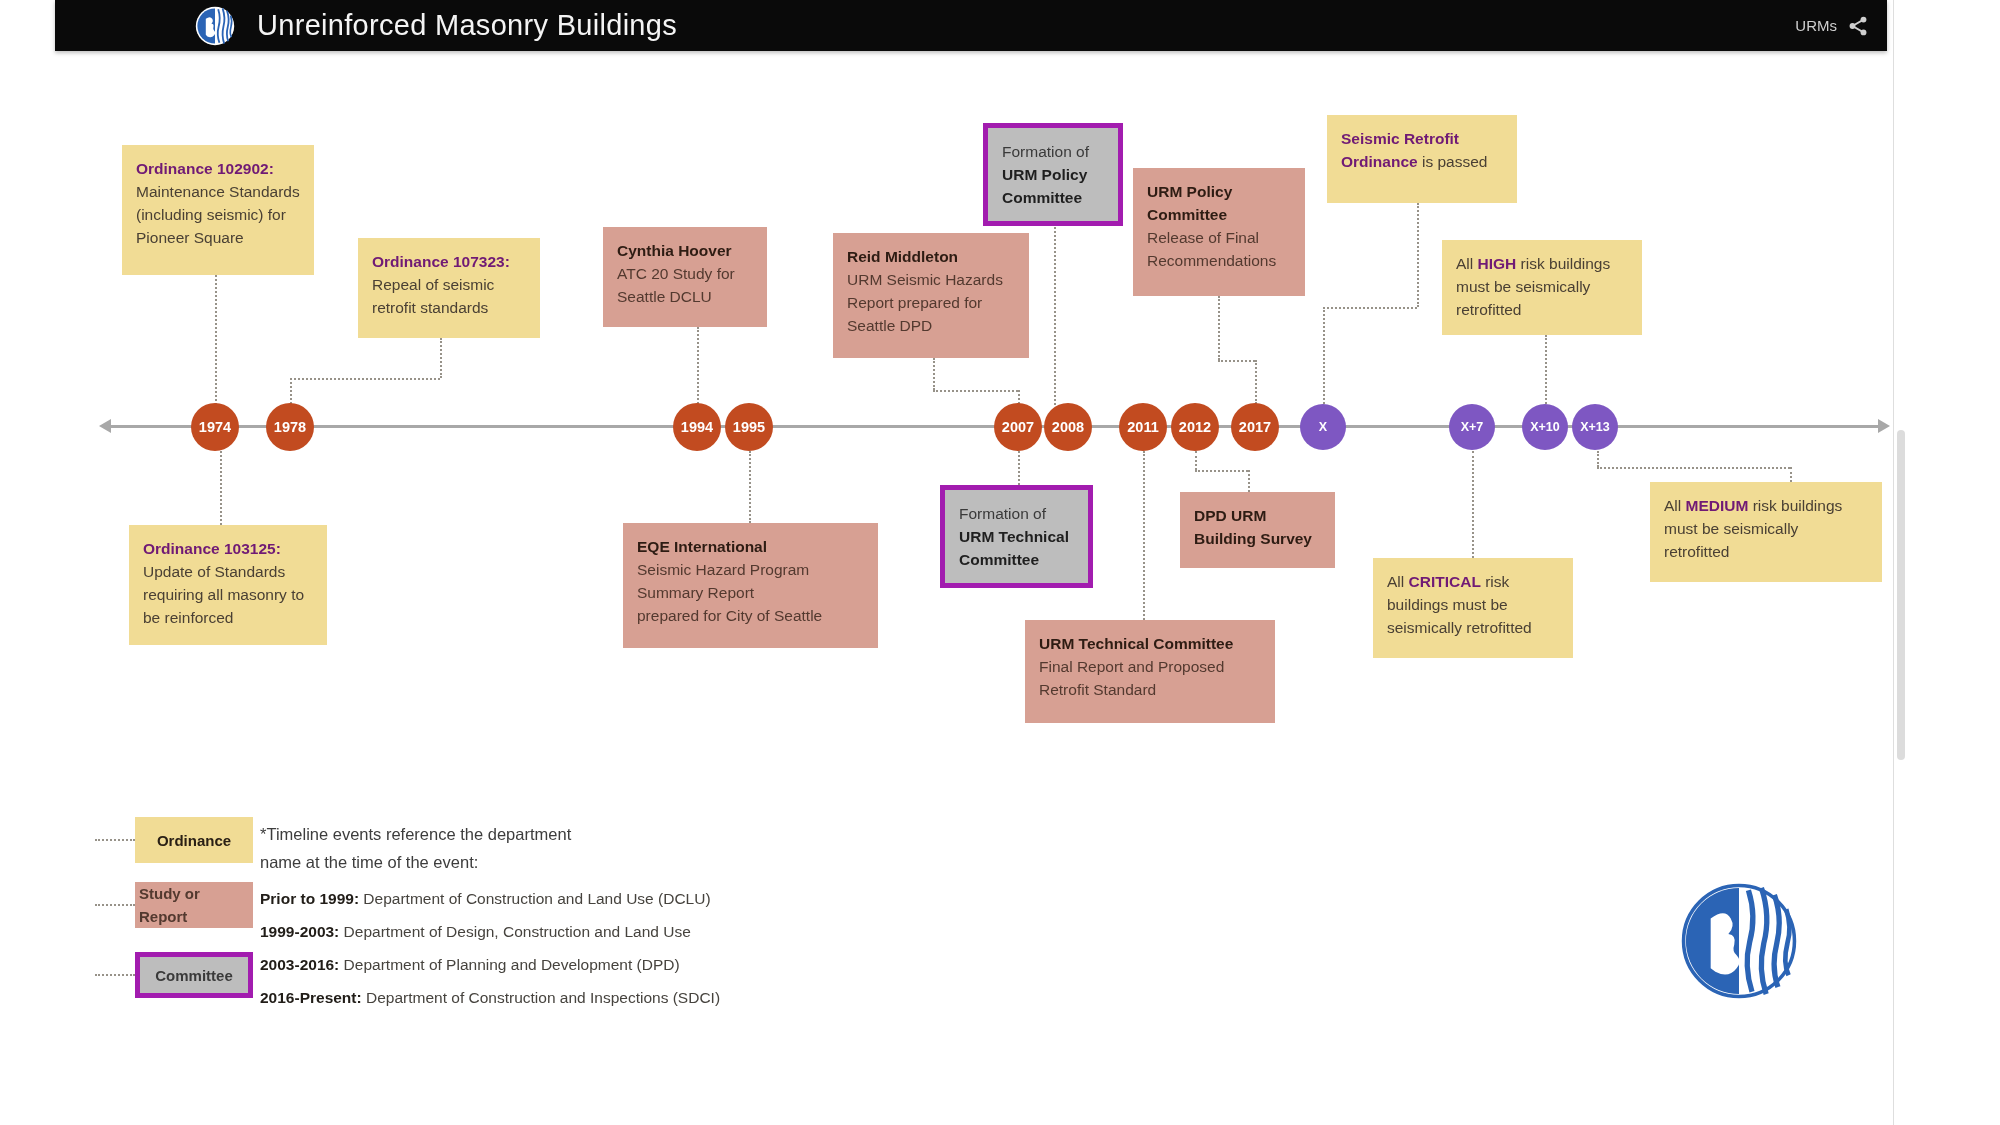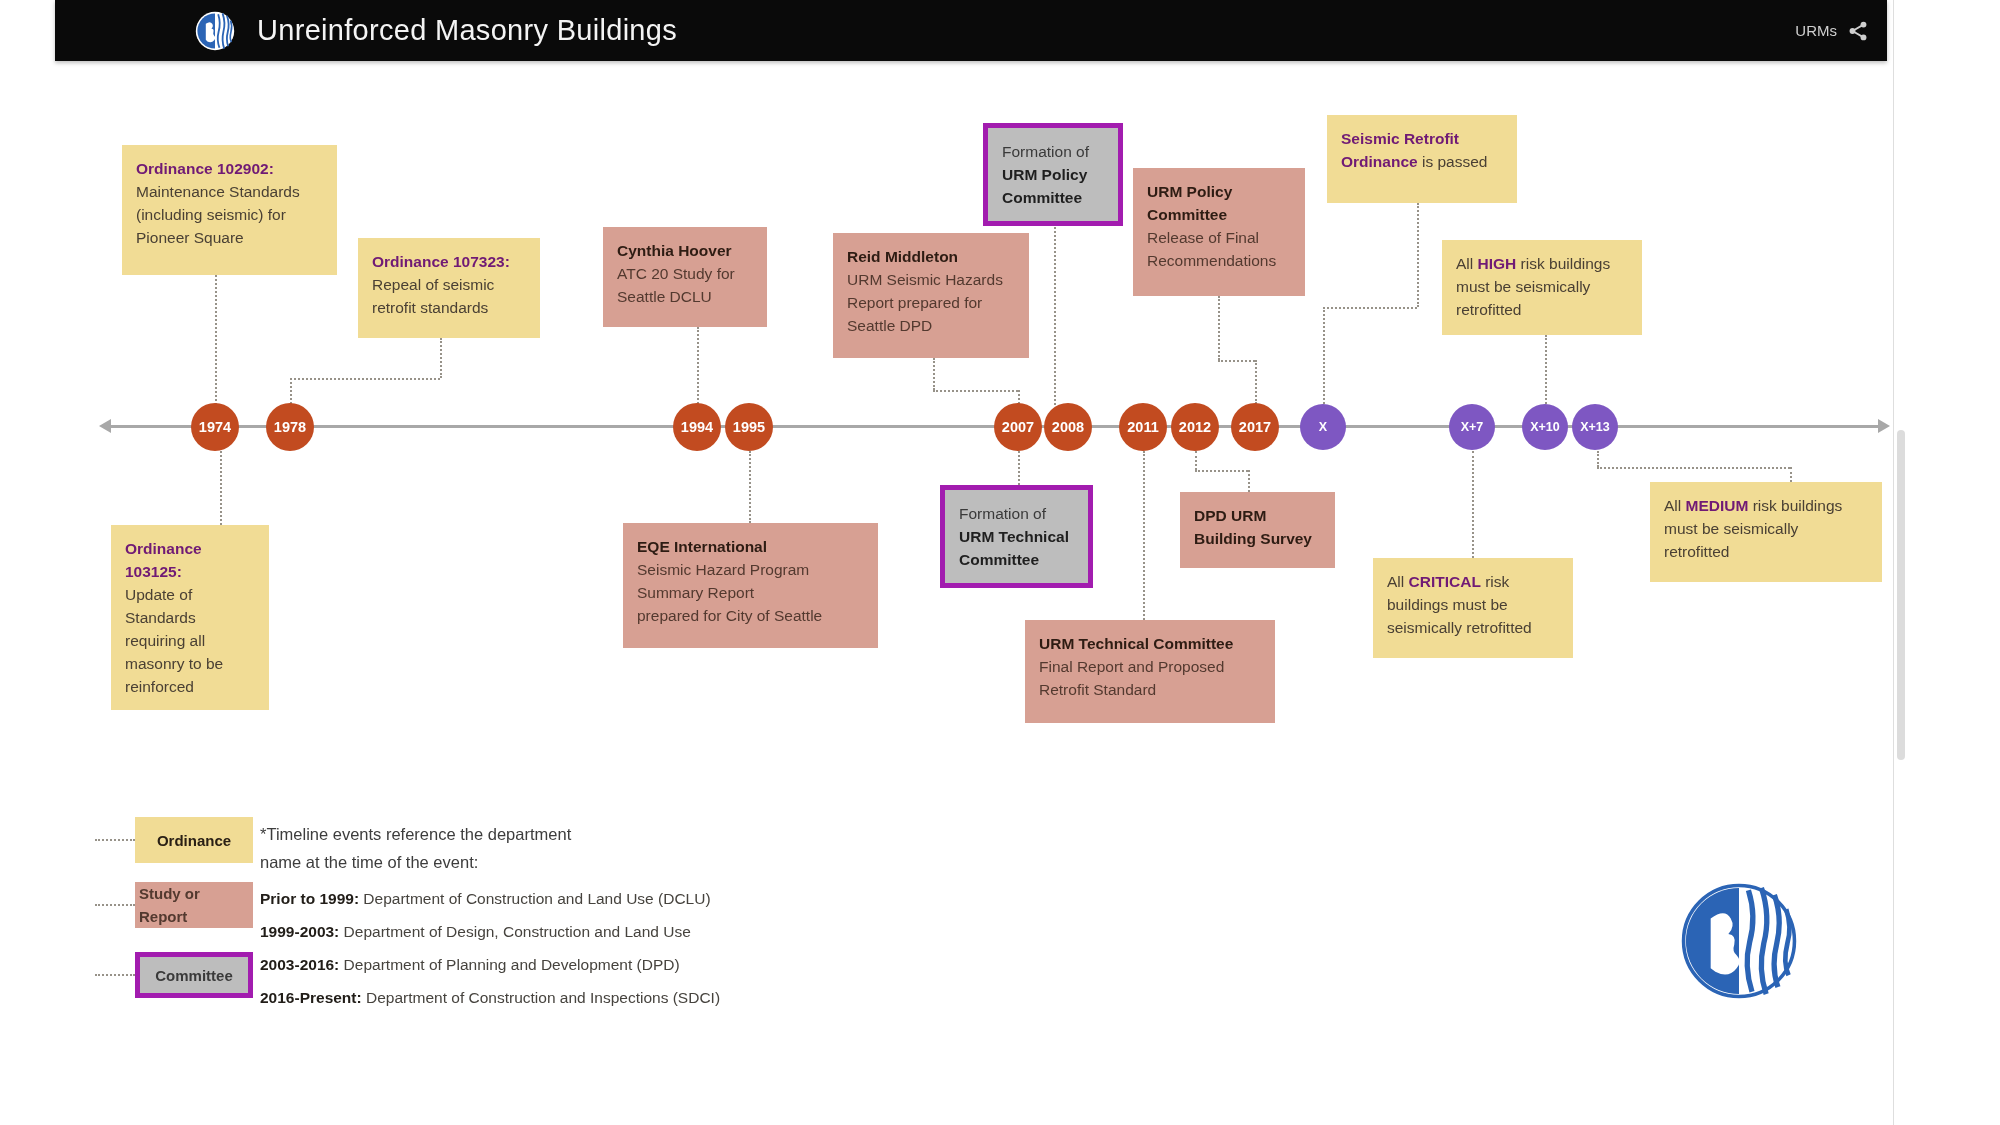--- a/index.html
+++ b/index.html
@@ -1,19 +1,19 @@
 <!DOCTYPE html>
 <html><head>
 <meta charset="utf-8">
 <style>
   html,body{margin:0;padding:0;background:#fff;}
   #stage{position:relative;width:2000px;height:1125px;background:#fff;overflow:hidden;
          font-family:"Liberation Sans",sans-serif;color:#3f362c;}
   
-  #topbar{position:absolute;left:55px;top:0;width:1832px;height:61px;background:#0a0a0a;
+  #topbar{position:absolute;left:55px;top:0;width:1832px;height:51px;background:#0a0a0a;
           display:flex;align-items:center;box-shadow:0 2px 4px rgba(0,0,0,.25);}
   #topbar .logo{margin-left:140px;width:40px;height:40px;flex:0 0 auto;}
   #topbar h1{margin:0 0 0 22px;font-size:29px;font-weight:400;color:#f4f4f4;letter-spacing:.3px;}
   #topbar .right{margin-left:auto;margin-right:18px;display:flex;align-items:center;gap:10px;}
   #topbar .urms{color:#cfcfcf;font-size:15px;}
   
   .tl-line{position:absolute;left:110px;top:425px;width:1770px;border-top:3px solid #a8a8a8;}
   .tl-arrow{position:absolute;top:419px;width:0;height:0;border-top:7px solid transparent;border-bottom:7px solid transparent;}
   .tl-arrow.left{left:99px;border-right:12px solid #a8a8a8;}
   .tl-arrow.right{left:1878px;border-left:12px solid #a8a8a8;}
@@ -114,35 +114,35 @@
   <div class="node year" style="left:994px">2007</div>
   <div class="node year" style="left:1044px">2008</div>
   <div class="node year" style="left:1119px">2011</div>
   <div class="node year" style="left:1171px">2012</div>
   <div class="node year" style="left:1231px">2017</div>
   <div class="node future" style="left:1300px">X</div>
   <div class="node future" style="left:1449px">X+7</div>
   <div class="node future" style="left:1522px">X+10</div>
   <div class="node future" style="left:1572px">X+13</div>
 
-  <div class="box yellow" style="left:122px;top:145px;width:215px;min-height:130px"><b>Ordinance 102902:</b><span>
+  <div class="box yellow" style="left:122px;top:145px;width:192px;min-height:130px"><b>Ordinance 102902:</b><span>
 Maintenance Standards (including seismic) for Pioneer Square</span></div>
   <div class="box yellow" style="left:358px;top:238px;width:182px;min-height:100px"><b>Ordinance 107323:</b><span>
 Repeal of seismic retrofit standards</span></div>
   <div class="box salmon" style="left:603px;top:227px;width:164px;min-height:100px"><b>Cynthia Hoover</b><span>
 ATC 20 Study for Seattle DCLU</span></div>
   <div class="box salmon" style="left:833px;top:233px;width:196px;min-height:125px"><b>Reid Middleton</b><span>
 URM Seismic Hazards Report prepared for Seattle DPD</span></div>
   <div class="box gray" style="left:983px;top:123px;width:140px;min-height:92px"><span>Formation of
 </span><b>URM Policy Committee</b></div>
   <div class="box salmon" style="left:1133px;top:168px;width:172px;min-height:128px"><b>URM Policy Committee</b><span>
 Release of Final Recommendations</span></div>
   <div class="box yellow" style="left:1327px;top:115px;width:190px;min-height:88px"><b>Seismic Retrofit Ordinance</b><span> is passed</span></div>
   <div class="box yellow" style="left:1442px;top:240px;width:200px;min-height:95px"><span>All </span><b>HIGH</b><span> risk buildings must be seismically retrofitted</span></div>
-  <div class="box yellow" style="left:111px;top:525px;width:158px;min-height:120px"><b>Ordinance 103125:</b><span>
+  <div class="box yellow" style="left:129px;top:525px;width:198px;min-height:120px"><b>Ordinance 103125:</b><span>
 Update of Standards requiring all masonry to be reinforced</span></div>
   <div class="box salmon" style="left:623px;top:523px;width:255px;min-height:125px"><b>EQE International</b><span>
 Seismic Hazard Program
 Summary Report
 prepared for City of Seattle</span></div>
   <div class="box gray" style="left:940px;top:485px;width:153px;min-height:97px"><span>Formation of
 </span><b>URM Technical Committee</b></div>
   <div class="box salmon" style="left:1180px;top:492px;width:155px;min-height:76px"><b>DPD URM
 Building Survey</b></div>
   <div class="box salmon" style="left:1025px;top:620px;width:250px;min-height:103px"><b>URM Technical Committee</b><span>

